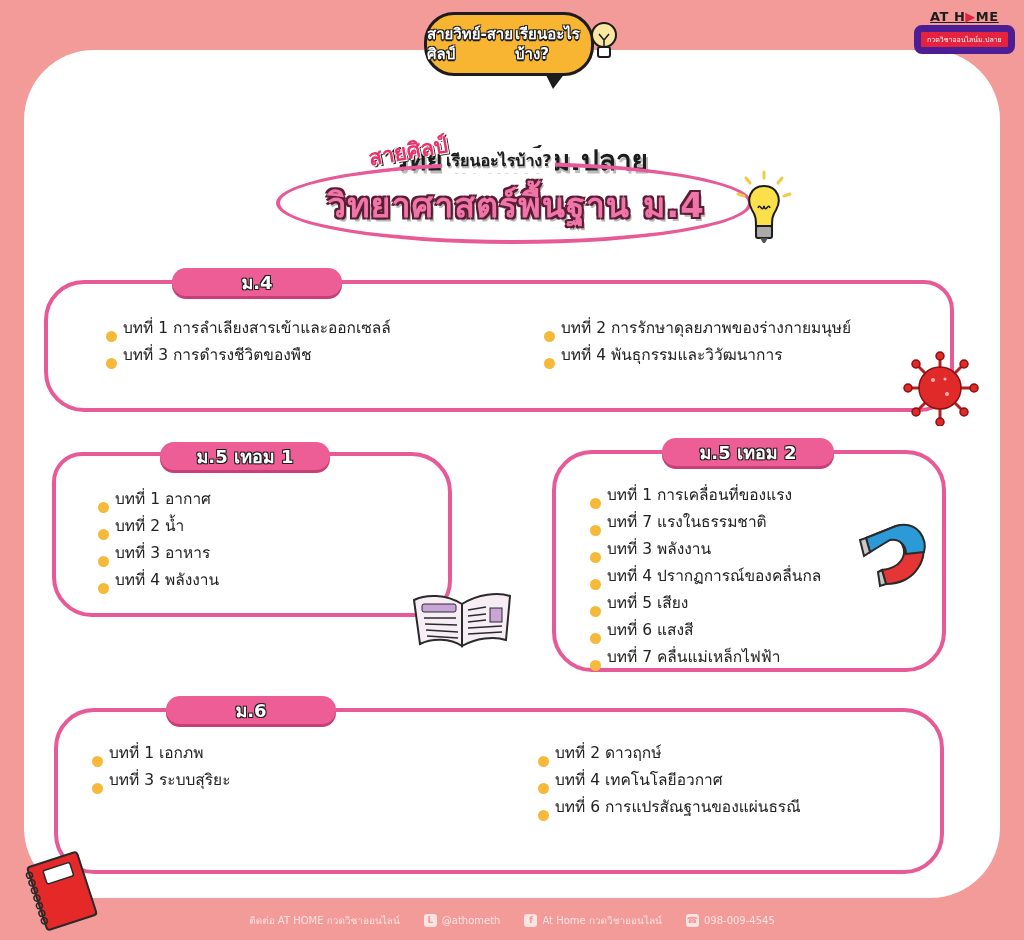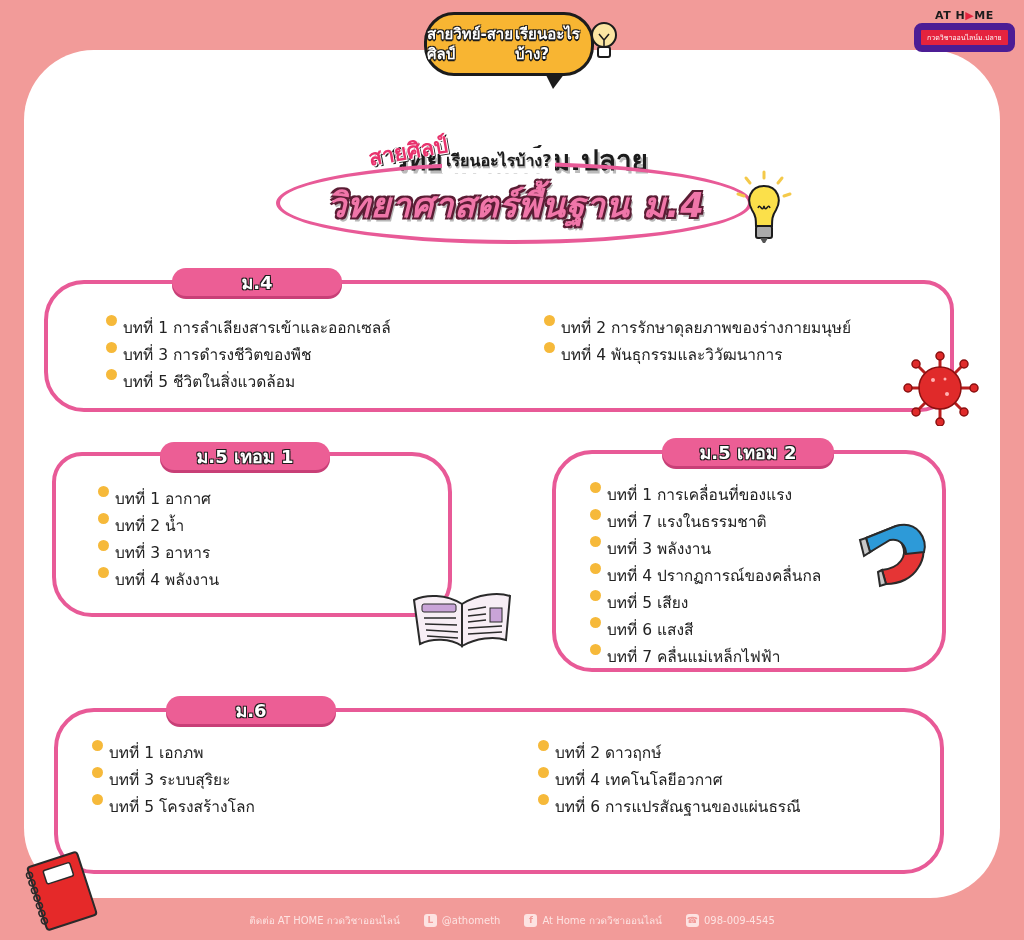--- a/index.html
+++ b/index.html
@@ -23,21 +23,21 @@
   .bubble::after {
     content: ""; position: absolute; left: 118px; bottom: -16px;
     width: 0; height: 0; border-left: 8px solid transparent; border-right: 12px solid transparent;
     border-top: 16px solid #1c1c1c;
   }
   .bubble span { font-weight: bold; font-size: 15px; color: #ffffff; line-height: 20px;
     text-shadow: -1px -1px 0 #1c1c1c, 1px -1px 0 #1c1c1c, -1px 1px 0 #1c1c1c, 1px 1px 0 #1c1c1c, 0 2px 0 #1c1c1c; }
   .bubble-bulb { position: absolute; left: 590px; top: 20px; }
   
   .brand { position: absolute; left: 914px; top: 9px; text-align: center; }
-  .brand .name { font-weight: bold; font-size: 11px; color: #1c1c1c; letter-spacing: 0.5px; }
+  .brand .name { font-weight: bold; font-size: 13px; color: #1c1c1c; letter-spacing: 0.5px; text-decoration: underline; }
   .brand .name .play { color: #e5233e; }
   .brand .tag { display: inline-block; background: #e5233e; color: #fff; font-size: 7px; border-radius: 8px;
     padding: 2px 6px; margin-top: 1px; border: 7px solid #4c1d95; }
   
   .title-main {
     position: absolute; left: 360px; top: 92px; width: 320px; text-align: center;
     font-weight: bold; font-size: 28px; color: #1c1c1c;
     text-shadow: 2px 3px 0 #bbbbbb;
     margin-top: 46px;
   }
@@ -52,35 +52,34 @@
     text-shadow: 1px 2px 0 #bbbbbb; background: #fff; padding: 0 4px;
   }
   .oval {
     position: absolute; left: 276px; top: 162px; width: 476px; height: 82px;
     border: 4px solid #e85a97; border-radius: 50%;
   }
   .oval-text {
     position: absolute; left: 296px; top: 178px; width: 440px; text-align: center;
     font-weight: bold; font-size: 34px; color: #f076a9; letter-spacing: 1px;
     text-shadow: -2px -2px 0 #5a1d34, 2px -2px 0 #5a1d34, -2px 2px 0 #5a1d34, 2px 2px 0 #5a1d34, 3px 4px 0 #b8b8b8;
-    font-style: italic;
   }
   .big-bulb { position: absolute; left: 732px; top: 170px; }
   
   .box { position: absolute; border: 4px solid #e85a97; background: transparent; }
   .pill {
     position: absolute; height: 28px; background: #ec5e95; border-radius: 14px;
     box-shadow: 0 3px 0 #c83f77;
     display: flex; align-items: center; justify-content: center;
     font-weight: bold; font-size: 18px; color: #ffffff;
     text-shadow: -1px -1px 0 #1c1c1c, 1px -1px 0 #1c1c1c, -1px 1px 0 #1c1c1c, 1px 1px 0 #1c1c1c;
   }
   .list { position: absolute; list-style: none; }
   .list li {
-    font-size: 15.5px; line-height: 27px; color: #222; display: flex; align-items: flex-start; white-space: nowrap;
+    font-size: 15.5px; line-height: 27px; color: #222; display: flex; align-items: flex-end; white-space: nowrap;
   }
   .dot { width: 11px; height: 11px; border-radius: 50%; background: #f6b93a; margin-right: 6px; flex: none; }
   
   .footer {
     position: absolute; left: 0; top: 906px; width: 1024px; height: 28px;
     display: flex; align-items: center; justify-content: center; gap: 24px;
     font-size: 10px; color: #fde3e2;
   }
   .footer .item { display: flex; align-items: center; gap: 5px; }
   .footer .ico { width: 13px; height: 13px; background: #fde3e2; border-radius: 3px; color: #f29b99;
@@ -130,24 +129,20 @@
 <div class="box" style="left:44px; top:280px; width:910px; height:132px; border-radius:40px 30px 34px 40px;"></div>
 <div class="pill" style="left:172px; top:268px; width:170px;">ม.4</div>
 <ul class="list" style="left:106px; top:315px;">
   <li>
       <span class="dot"></span>
       <span>บทที่ 1 การลำเลียงสารเข้าและออกเซลล์</span>
     </li>
   <li>
       <span class="dot"></span>
       <span>บทที่ 3 การดำรงชีวิตของพืช</span>
-    </li>
-  <li>
-      <span class="dot"></span>
-      <span>บทที่ 5 ชีวิตในสิ่งแวดล้อม</span>
     </li>
 </ul>
 <ul class="list" style="left:544px; top:315px;">
   <li>
       <span class="dot"></span>
       <span>บทที่ 2 การรักษาดุลยภาพของร่างกายมนุษย์</span>
     </li>
   <li>
       <span class="dot"></span>
       <span>บทที่ 4 พันธุกรรมและวิวัฒนาการ</span>
@@ -263,24 +258,20 @@
 <div class="pill" style="left:166px; top:696px; width:170px;">ม.6</div>
 <ul class="list" style="left:92px; top:740px;">
   <li>
       <span class="dot"></span>
       <span>บทที่ 1  เอกภพ</span>
     </li>
   <li>
       <span class="dot"></span>
       <span>บทที่ 3 ระบบสุริยะ</span>
     </li>
-  <li>
-      <span class="dot"></span>
-      <span>บทที่ 5 โครงสร้างโลก</span>
-    </li>
 </ul>
 <ul class="list" style="left:538px; top:740px;">
   <li>
       <span class="dot"></span>
       <span>บทที่ 2 ดาวฤกษ์</span>
     </li>
   <li>
       <span class="dot"></span>
       <span>บทที่ 4 เทคโนโลยีอวกาศ</span>
     </li>

